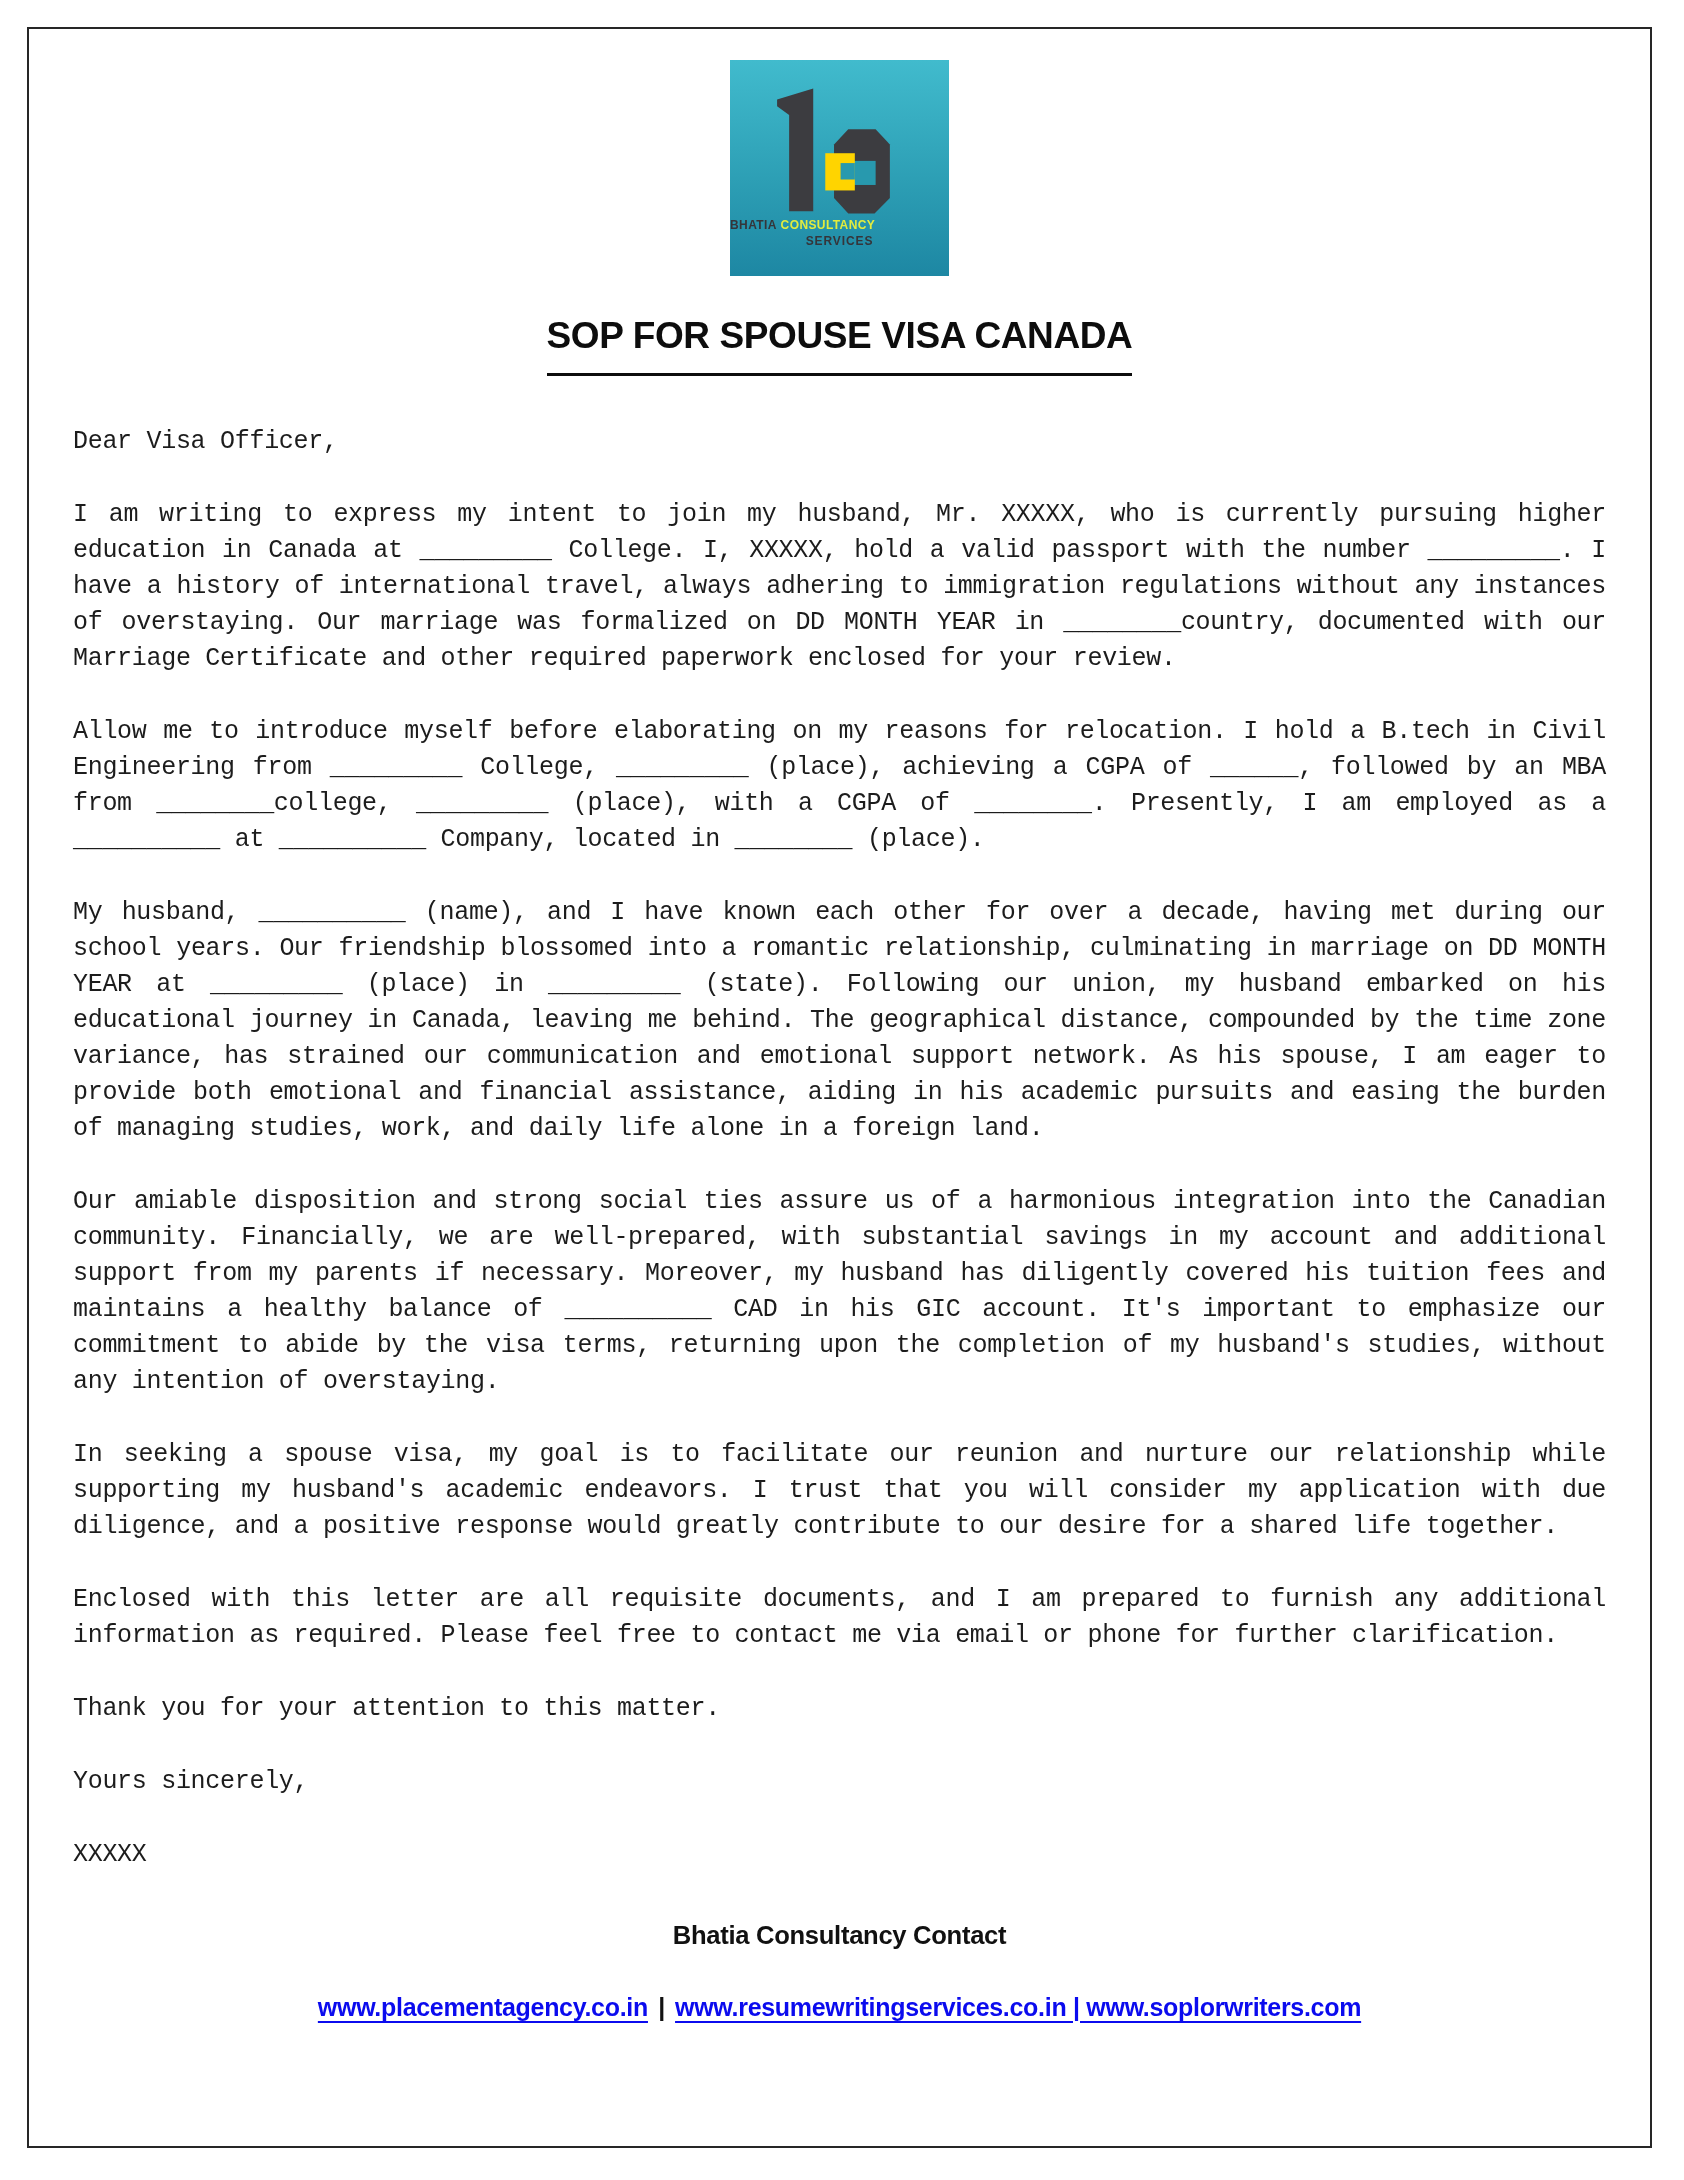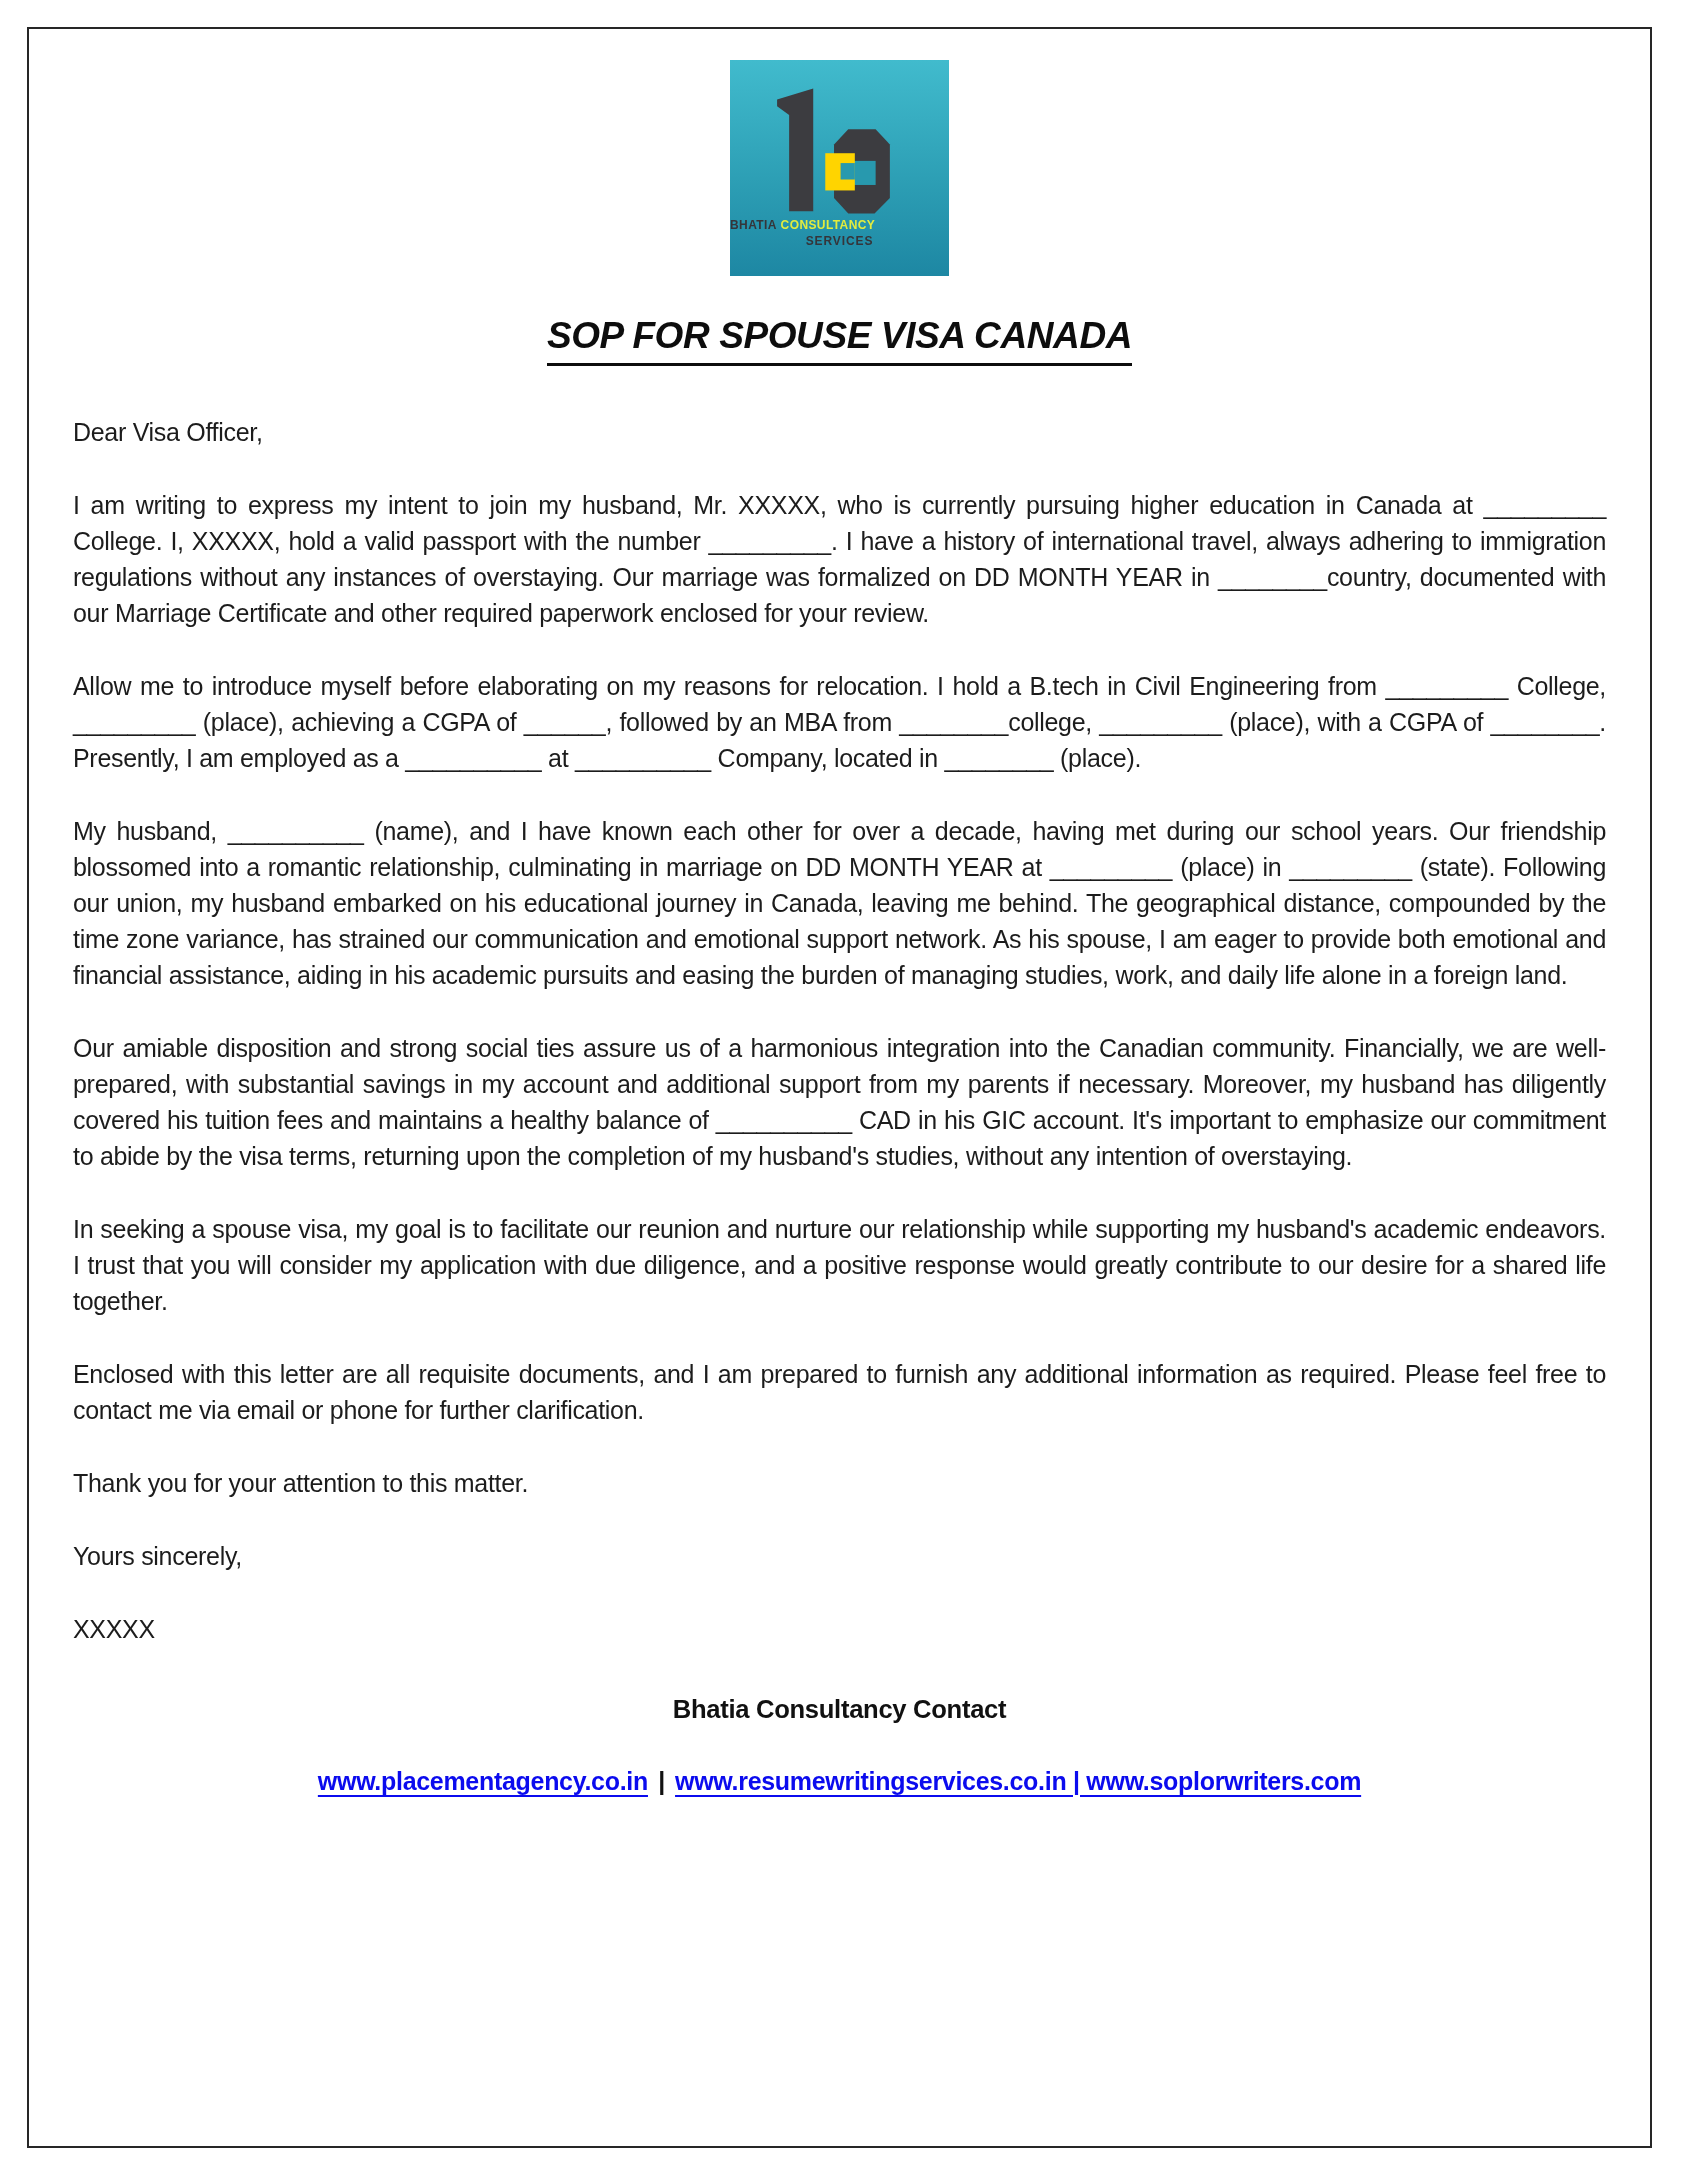--- a/index.html
+++ b/index.html
@@ -60,32 +60,31 @@
     margin: 39px 0 0;
     text-align: center;
     font-size: 37px;
     letter-spacing: -0.4px;
     color: #0d0d0d;
     font-weight: bold;
   }
   h1 .titletext {
     display: inline-block;
     border-bottom: 3.4px solid #0d0d0d;
-    padding-bottom: 6px;
-    font-style: italic;
+    padding-bottom: 16px;
   }
   
   .letter {
     margin-top: 48px;
     font-size: 25px;
     letter-spacing: -0.3px;
     line-height: 36px;
     color: #1c1c1c;
   }
-  .letter p { margin: 0 0 37px; }
+  .letter p { margin: 0 0 37px; font-family: Liberation Mono, monospace; }
   .letter p.just { text-align: justify; }
   .closing-block p { margin: 0 0 37px; }
   
   .footer {
     margin-top: 48px;
     text-align: center;
     font-size: 25.6px;
     letter-spacing: -0.3px;
     font-weight: bold;
     color: #111111;

